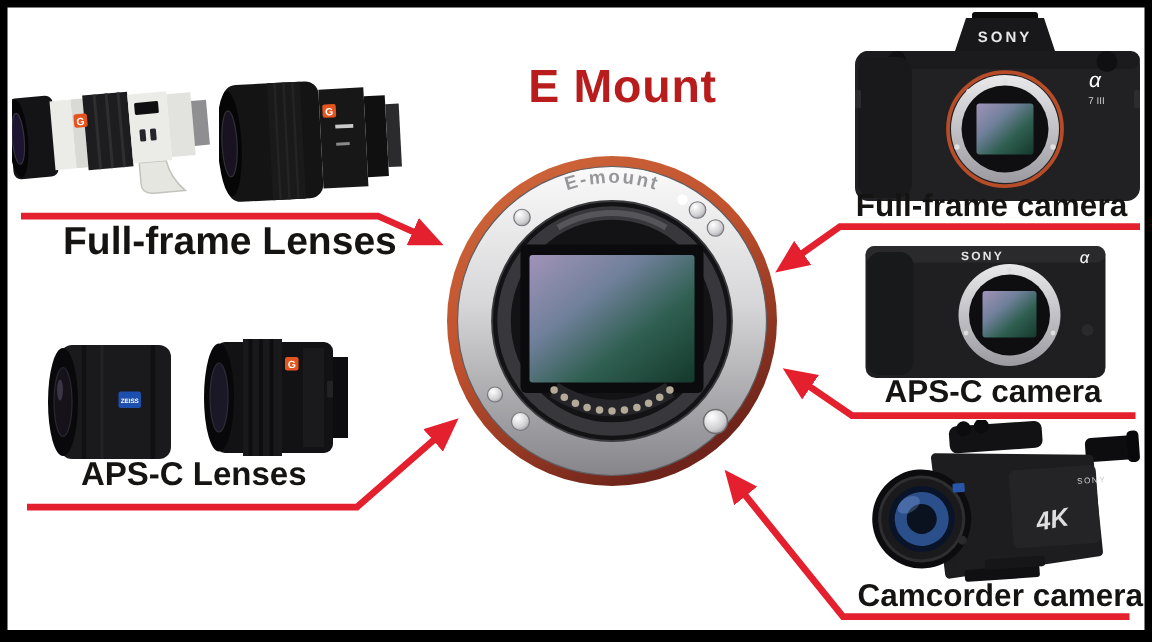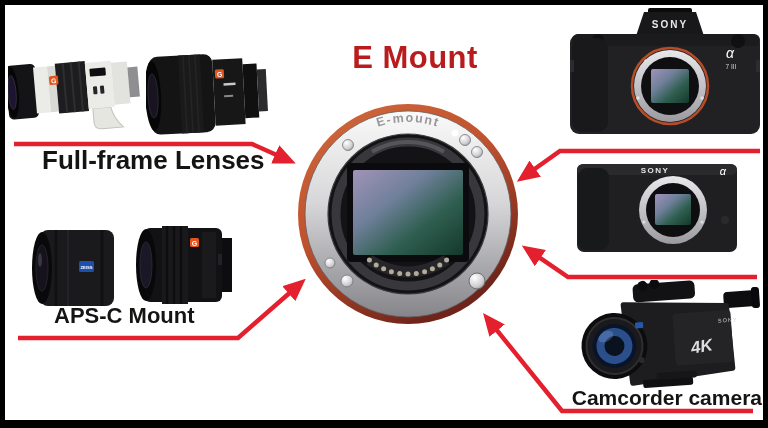--- a/index.html
+++ b/index.html
@@ -259,17 +259,19 @@
       </marker>
     </defs>
     <path d="M14 144 H252 L290 161" fill="none" stroke-width="4.5" marker-end="url(#arrowhead)" stroke="#e4202e"></path>
     <path d="M18 338 H238 L301 283" fill="none" stroke-width="4.5" marker-end="url(#arrowhead)" stroke="#e4202e"></path>
     <path d="M760 151 H560 L522 178" fill="none" stroke-width="4.5" marker-end="url(#arrowhead)" stroke="#e4202e"></path>
     <path d="M757 277 H568 L527 249" fill="none" stroke-width="4.5" marker-end="url(#arrowhead)" stroke="#e4202e"></path>
     <path d="M753 411 H562 L487 318" fill="none" stroke-width="4.5" marker-end="url(#arrowhead)" stroke="#e4202e"></path>
   </svg>
 
   <div class="lbl lbl-ff-lenses">Full-frame Lenses</div>
-  <div class="lbl lbl-apsc-lenses">APS-C Mount</div>
+  <div class="lbl lbl-apsc-lenses">APS-C Lenses</div>
+  <div class="lbl lbl-ff-camera">Full-frame camera</div>
+  <div class="lbl lbl-apsc-camera">APS-C camera</div>
   <div class="lbl lbl-camcorder">Camcorder camera</div>
 
   <div class="frame"></div>
 </div>
 
 </body></html>

